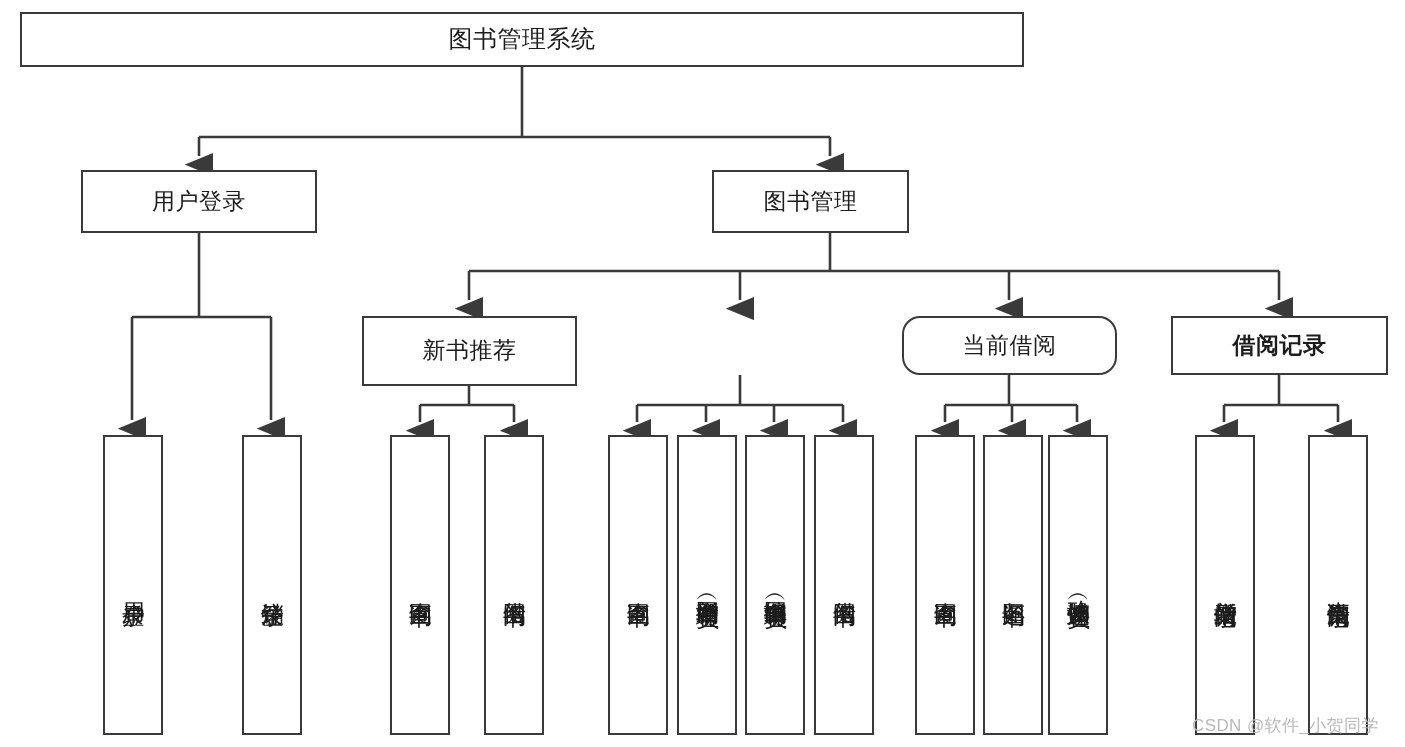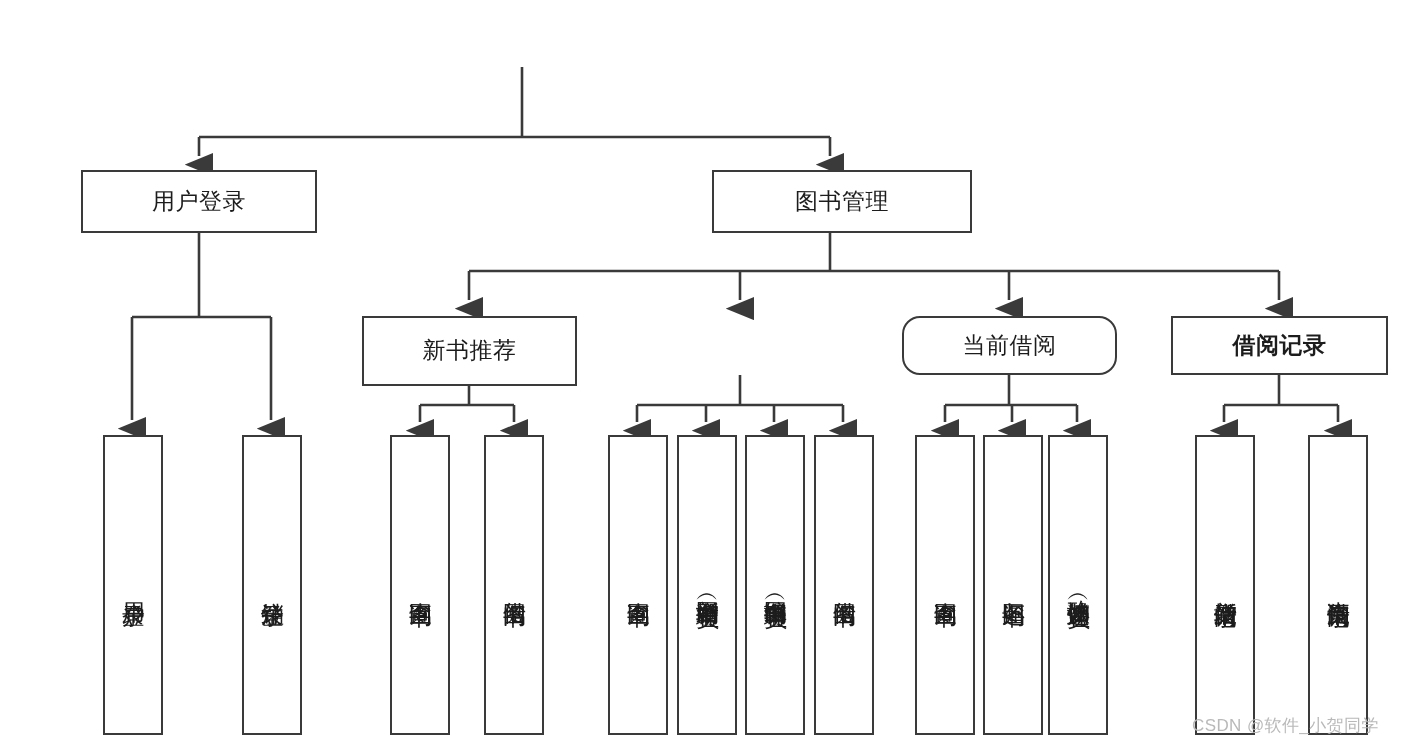--- a/index.html
+++ b/index.html
@@ -125,26 +125,29 @@
       <path d="M1077,405 L1077,422" marker-end="url(#arw)"></path>
 
       <path d="M1279,375 L1279,405"></path>
       <path d="M1224,405 L1338,405"></path>
       <path d="M1224,405 L1224,422" marker-end="url(#arw)"></path>
       <path d="M1338,405 L1338,422" marker-end="url(#arw)"></path>
 
     </g>
   </svg>
 
+  <div class="node h root" style="left:20px; top:12px; width:1004px; height:55px;">
+    <span class="lbl">图书管理系统</span>
+  </div>
 
   <div class="node h" style="left:81px; top:170px; width:236px; height:63px;">
     <span class="lbl">用户登录</span>
   </div>
 
-  <div class="node h" style="left:712px; top:170px; width:260px; height:63px;align-items:center;">
+  <div class="node h" style="left:712px; top:170px; width:197px; height:63px;align-items:center;">
     <span class="lbl">图书管理</span>
   </div>
 
   <div class="node h" style="left:362px; top:316px; width:215px; height:70px;">
     <span class="lbl">新书推荐</span>
   </div>
 
 
   <div class="node h" style="left:902px; top:316px; width:215px; height:59px;border-radius:18px;">
     <span class="lbl">当前借阅</span>

